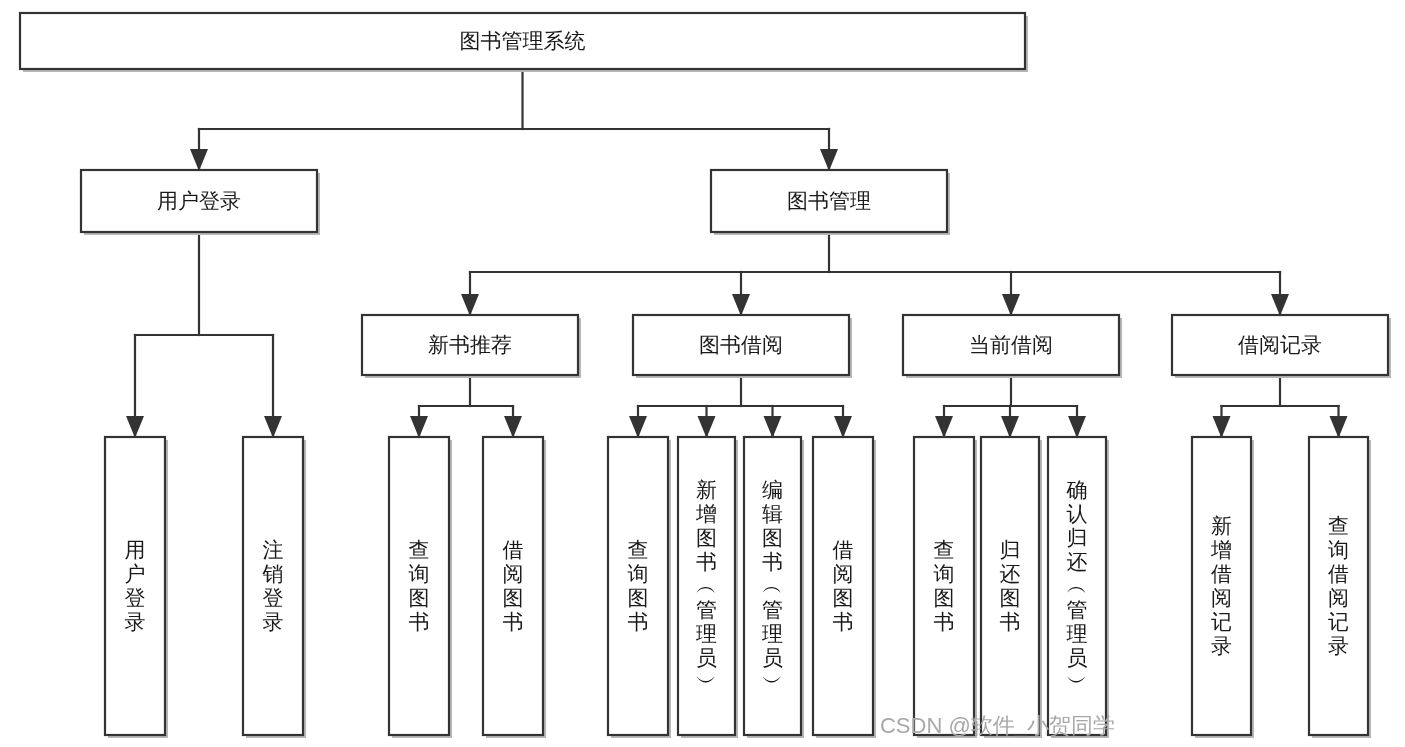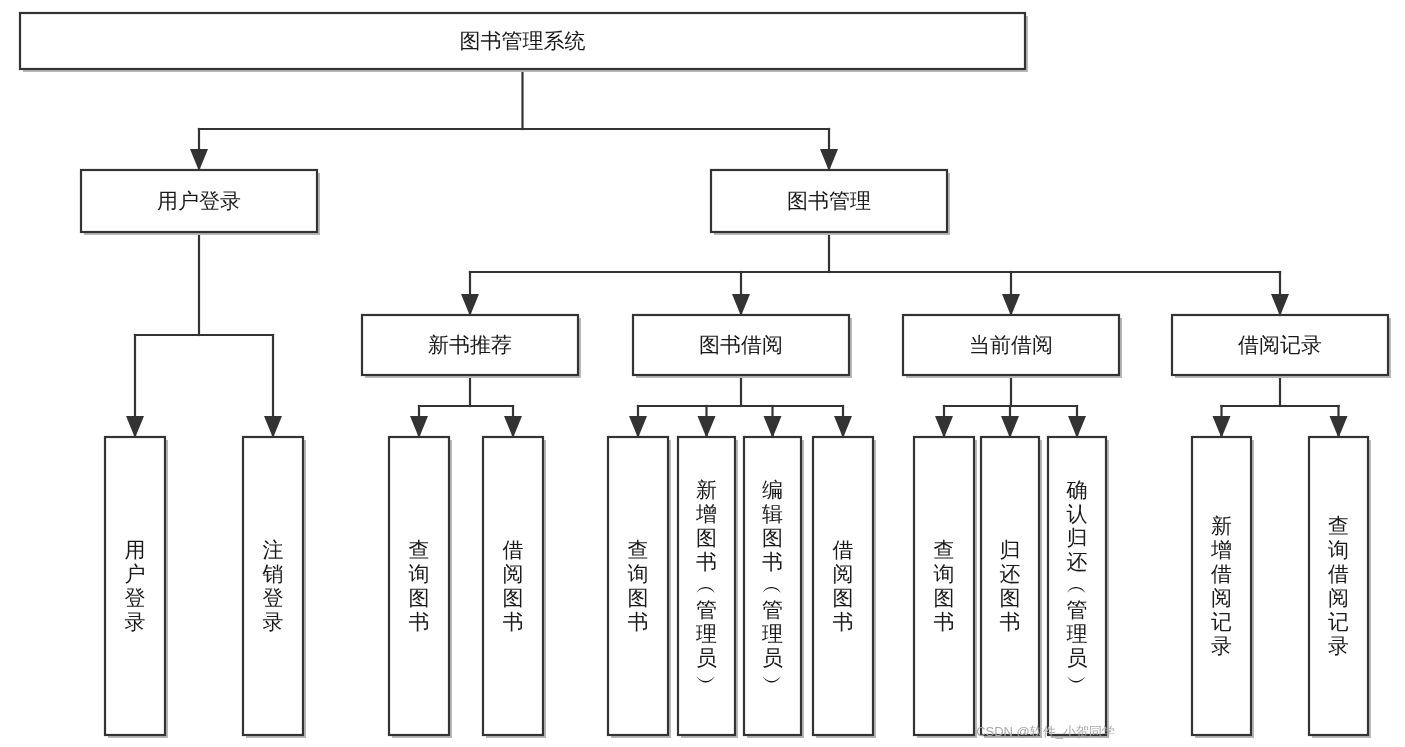--- a/index.html
+++ b/index.html
@@ -213,16 +213,16 @@
           <rect x="1192" y="437" width="59" height="298" class="node-box"></rect>
           <text x="1221.5" y="533" class="node-label-v"><tspan x="1221.5" dy="0">新</tspan><tspan x="1221.5" dy="24">增</tspan><tspan x="1221.5" dy="24">借</tspan><tspan x="1221.5" dy="24">阅</tspan><tspan x="1221.5" dy="24">记</tspan><tspan x="1221.5" dy="24">录</tspan></text>
         </g>
         <g>
           <rect x="1312" y="440" width="59" height="298" class="node-shadow"></rect>
           <rect x="1309" y="437" width="59" height="298" class="node-box"></rect>
           <text x="1338.5" y="533" class="node-label-v"><tspan x="1338.5" dy="0">查</tspan><tspan x="1338.5" dy="24">询</tspan><tspan x="1338.5" dy="24">借</tspan><tspan x="1338.5" dy="24">阅</tspan><tspan x="1338.5" dy="24">记</tspan><tspan x="1338.5" dy="24">录</tspan></text>
         </g>
       </g>
   </svg>
-  <div style="position:absolute;right:10px;bottom:6px;font-size:13px;color:#a8a8a8;">
+  <div style="position:absolute;right:10px;bottom:6px;font-size:22px;color:#a8a8a8;">
     <span>CSDN @软件_小贺同学</span>
   </div>
 </div>
 
 </body></html>

